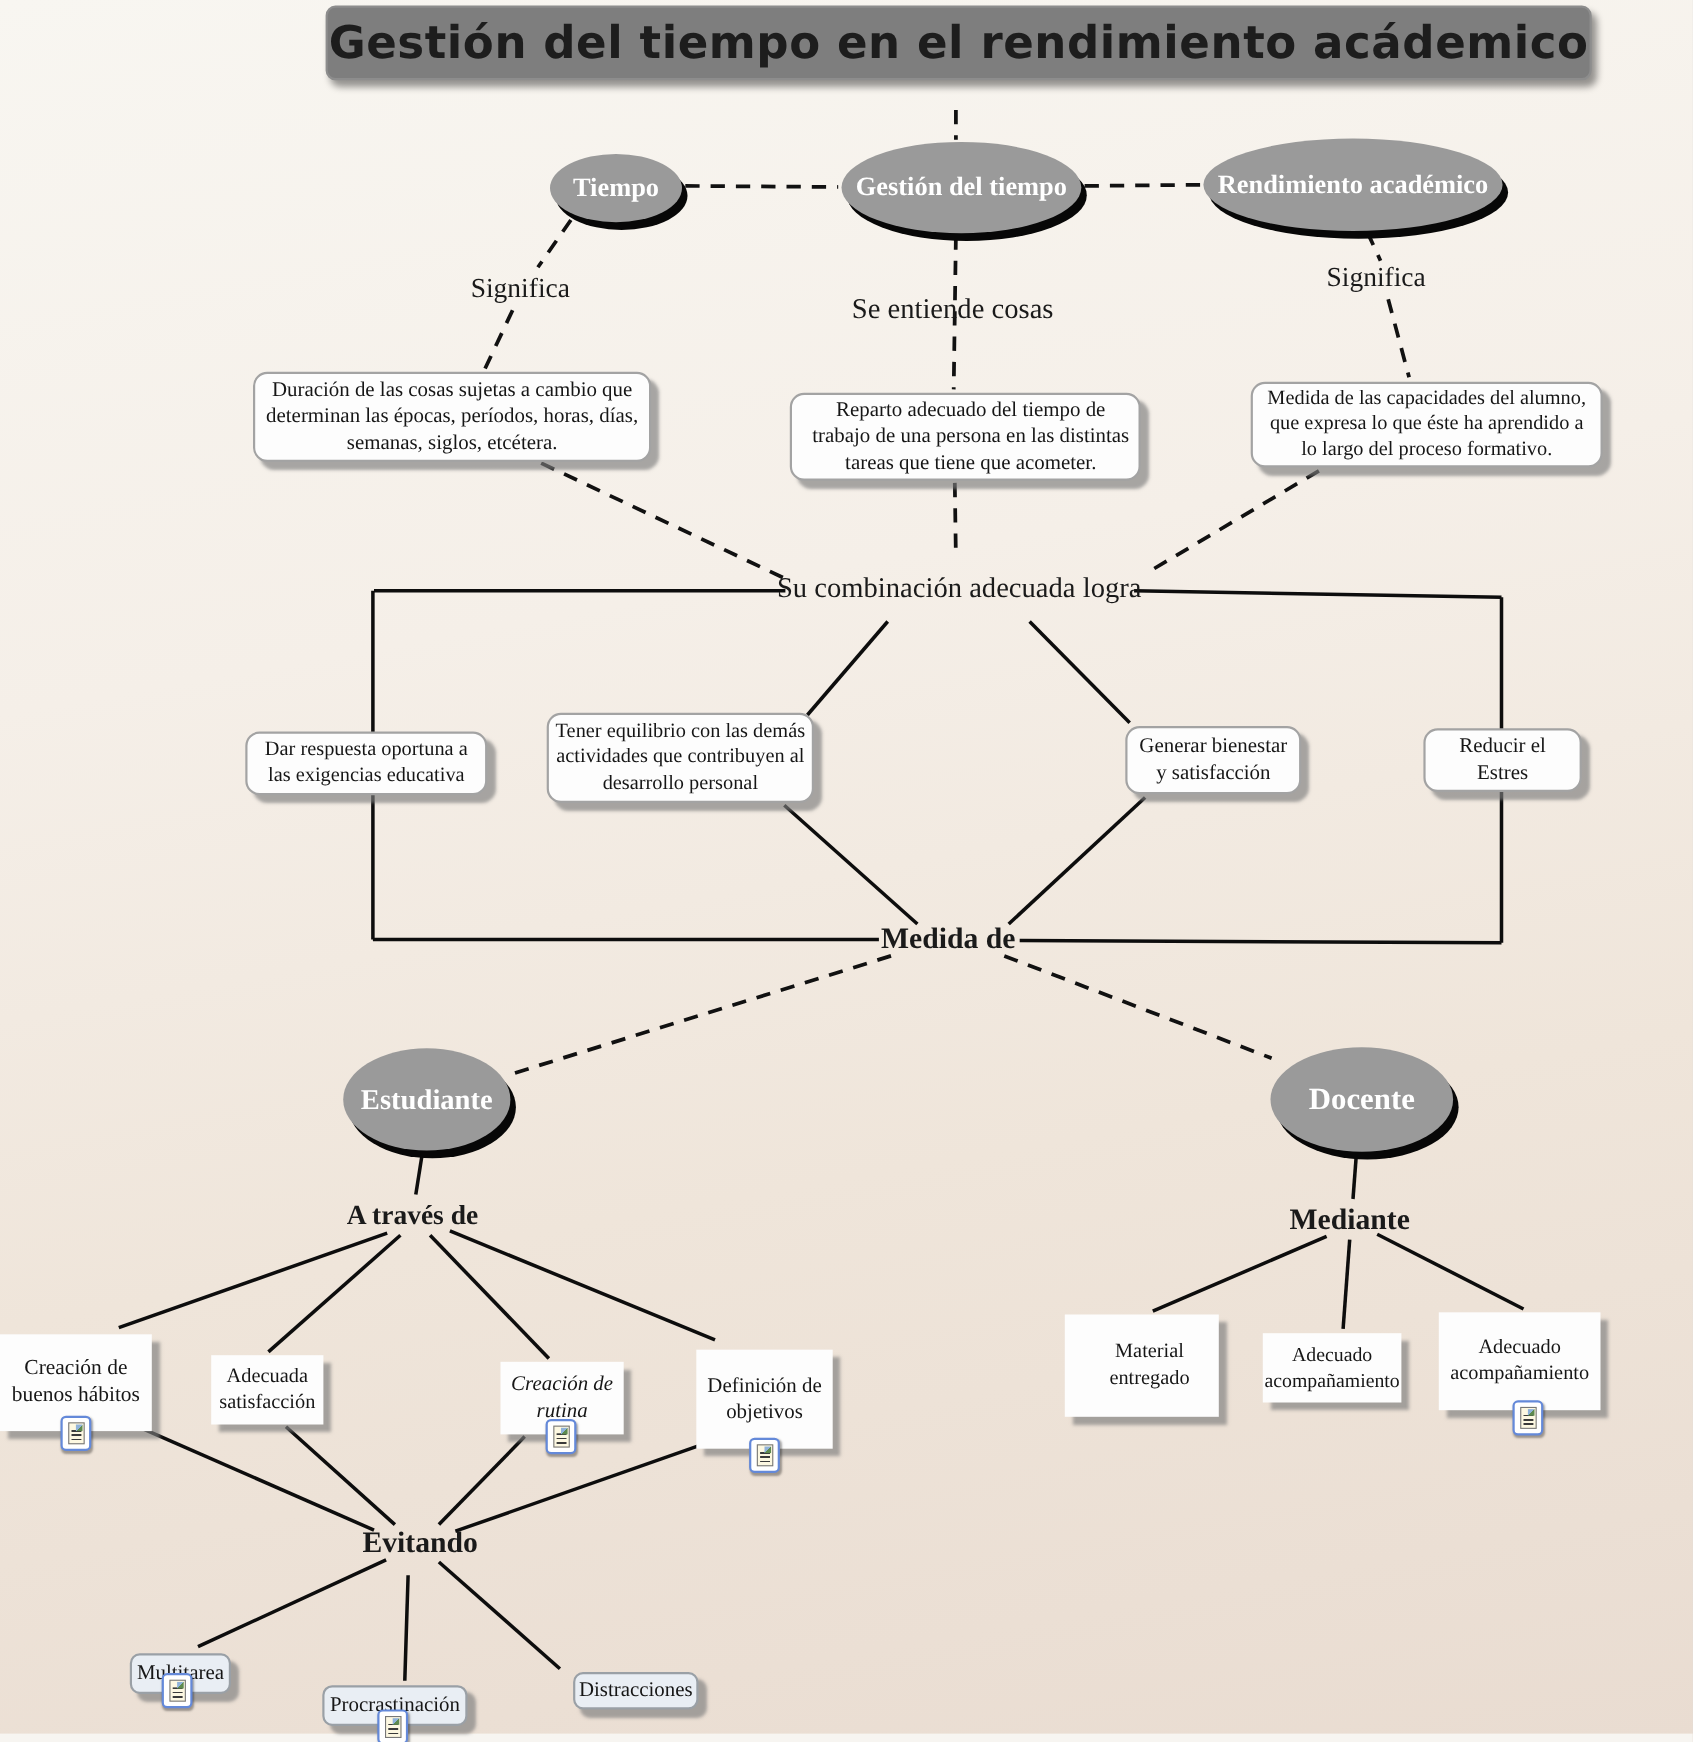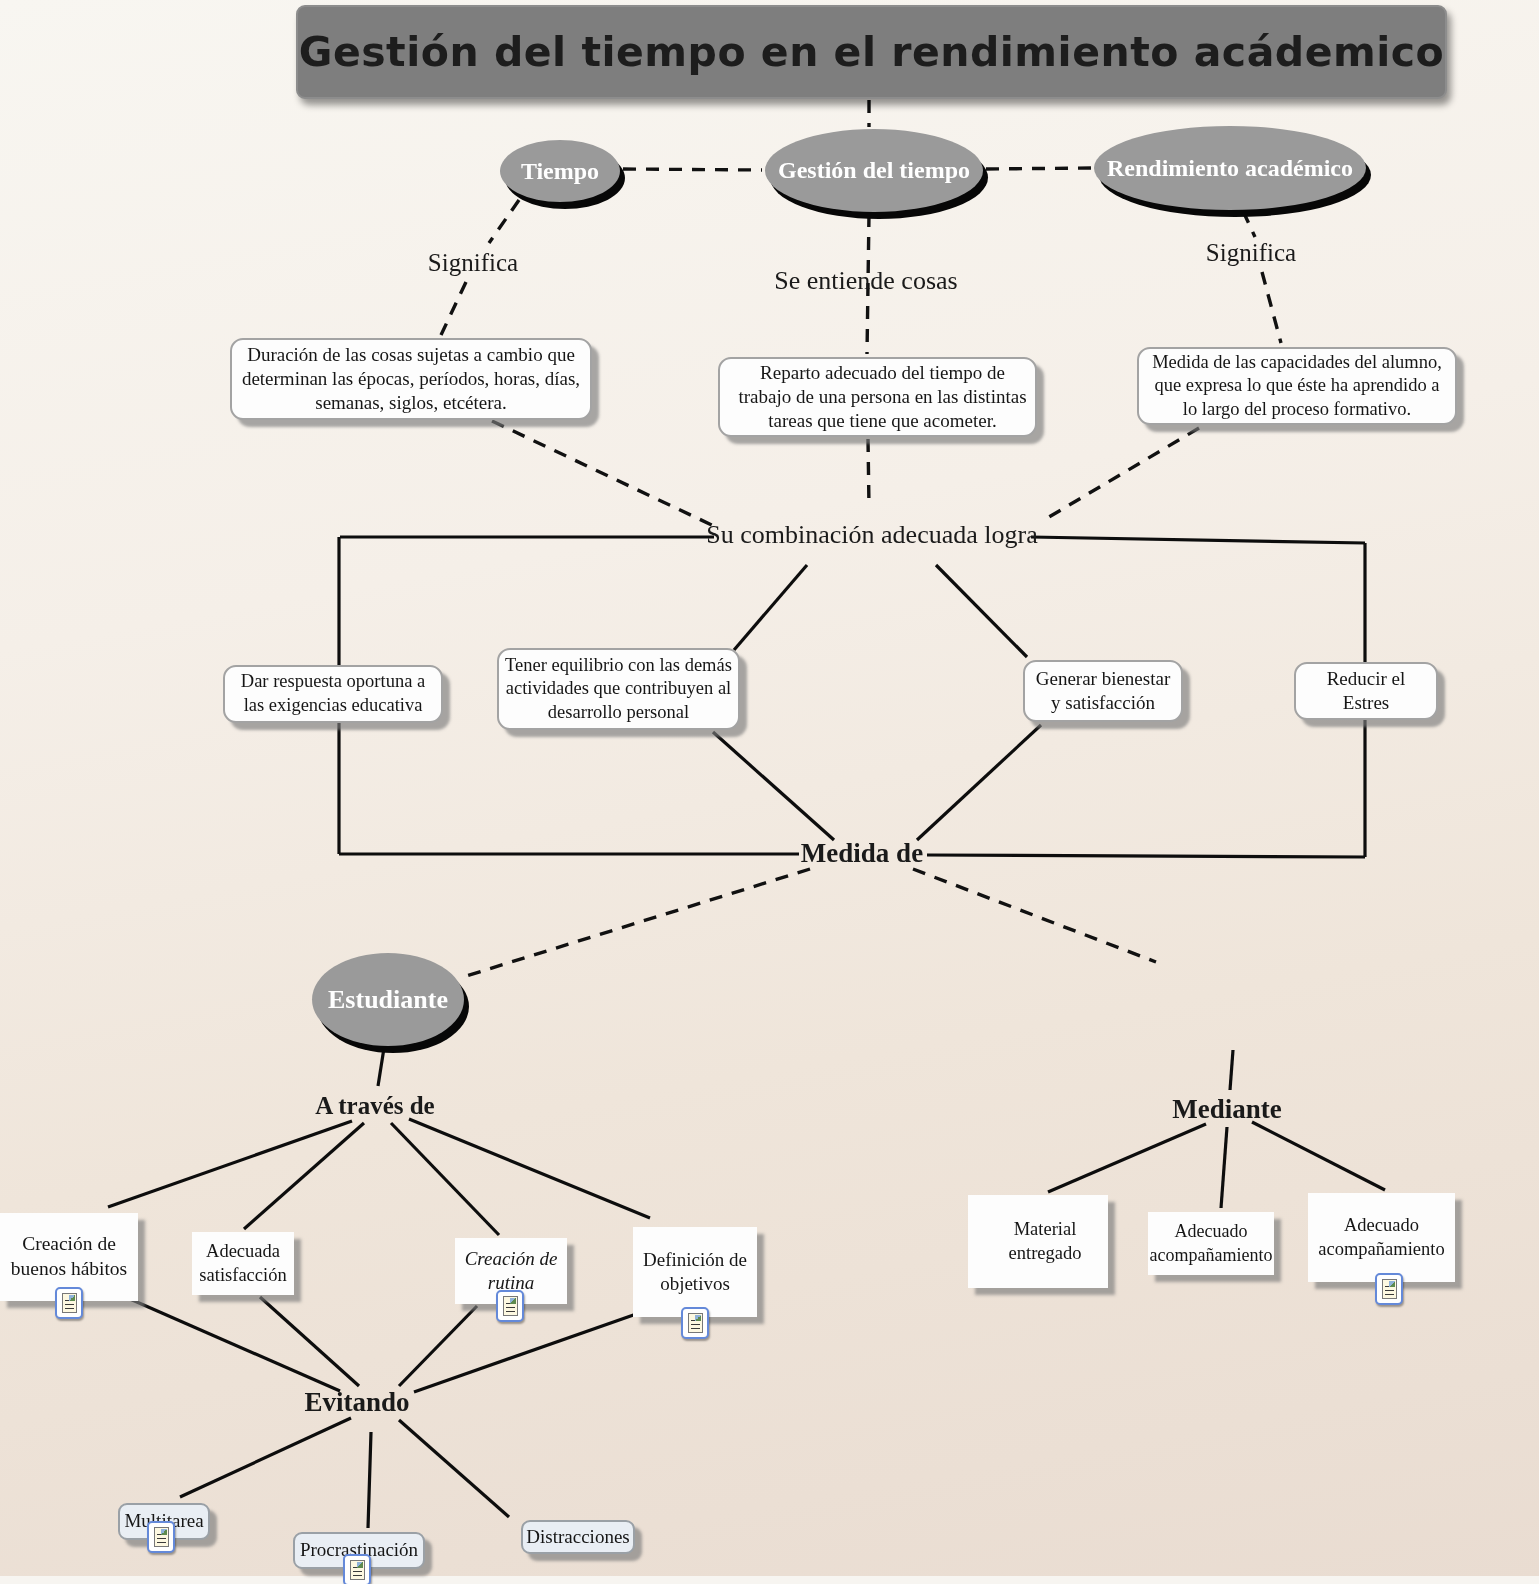--- a/index.html
+++ b/index.html
@@ -5,21 +5,21 @@
   html,body{margin:0;padding:0;background:#ddd;}
   .canvas{
     position:relative;width:1539px;height:1584px;overflow:hidden;
     background:linear-gradient(170deg,#f8f6f1 0%,#f5efe8 35%,#efe5da 65%,#e9dcd1 100%);
     font-family:"Liberation Serif", serif;color:#161616;
   }
   svg.lines{position:absolute;left:0;top:0;z-index:1;}
   .node{position:absolute;z-index:2;box-sizing:border-box;}
 
   .title-bar{
-    left:296px;top:5px;width:1151px;height:94px;
+    left:296px;top:5px;width:1151px;height:68px;
     background:#7e7e7e;border:2px solid #8d8d8d;border-radius:9px;
     box-shadow:4px 6px 7px rgba(0,0,0,.4);
     display:flex;align-items:center;justify-content:center;
     font-family:"DejaVu Sans", sans-serif;font-weight:bold;font-size:41px;
     letter-spacing:.5px;color:#1d1d1d;white-space:nowrap;
   }
 
   .ellipse{
     background:#9a9a9a;border-radius:50%;
     box-shadow:5px 7px 0 #070707;
@@ -154,20 +154,23 @@
   </div>
   <div class="node box round" style="left:1294px;top:662px;width:144px;height:58px;font-size:19px;">
     <span>Reducir el Estres</span>
   </div>
 
   <div class="link-label bold" style="left:862px;top:853px;font-size:27px;">Medida de</div>
 
   <div class="node ellipse" style="left:312px;top:953px;width:152px;height:93px;font-size:26px;">
     <span>Estudiante</span>
   </div>
+  <div class="node ellipse" style="left:1155px;top:952px;width:166px;height:95px;font-size:28px;">
+    <span>Docente</span>
+  </div>
 
   <div class="link-label bold" style="left:375px;top:1106px;font-size:25px;">A través de</div>
   <div class="link-label bold" style="left:1227px;top:1109px;font-size:27px;">Mediante</div>
 
   <div class="node box square" style="left:0px;top:1213px;width:138px;height:88px;font-size:19.5px;">
     <span>Creación de buenos hábitos</span>
   </div>
   <div class="node box square" style="left:192px;top:1232px;width:102px;height:63px;font-size:18.5px;">
     <span>Adecuada satisfacción</span>
   </div>
@@ -181,21 +184,21 @@
   <div class="node box square" style="left:968px;top:1195px;width:140px;height:93px;font-size:18.5px;padding-left:20px;">
     <span>Material entregado</span>
   </div>
   <div class="node box square" style="left:1148px;top:1212px;width:126px;height:63px;font-size:18px;">
     <span>Adecuado acompañamiento</span>
   </div>
   <div class="node box square" style="left:1308px;top:1193px;width:147px;height:89px;font-size:18.5px;">
     <span>Adecuado acompañamiento</span>
   </div>
 
-  <div class="link-label bold" style="left:357px;top:1402px;font-size:27px;">Evitando</div>
+  <div class="link-label bold" style="left:382px;top:1402px;font-size:27px;">Evitando</div>
 
   <div class="node box avoid" style="left:118px;top:1503px;width:92px;height:37px;font-size:19px;">
     <span>Multitarea</span>
   </div>
   <div class="node box avoid" style="left:293px;top:1532px;width:132px;height:37px;font-size:19px;">
     <span>Procrastinación</span>
   </div>
   <div class="node box avoid" style="left:485px;top:1520px;width:114px;height:34px;font-size:19px;margin-left:36px;">
     <span>Distracciones</span>
   </div>

